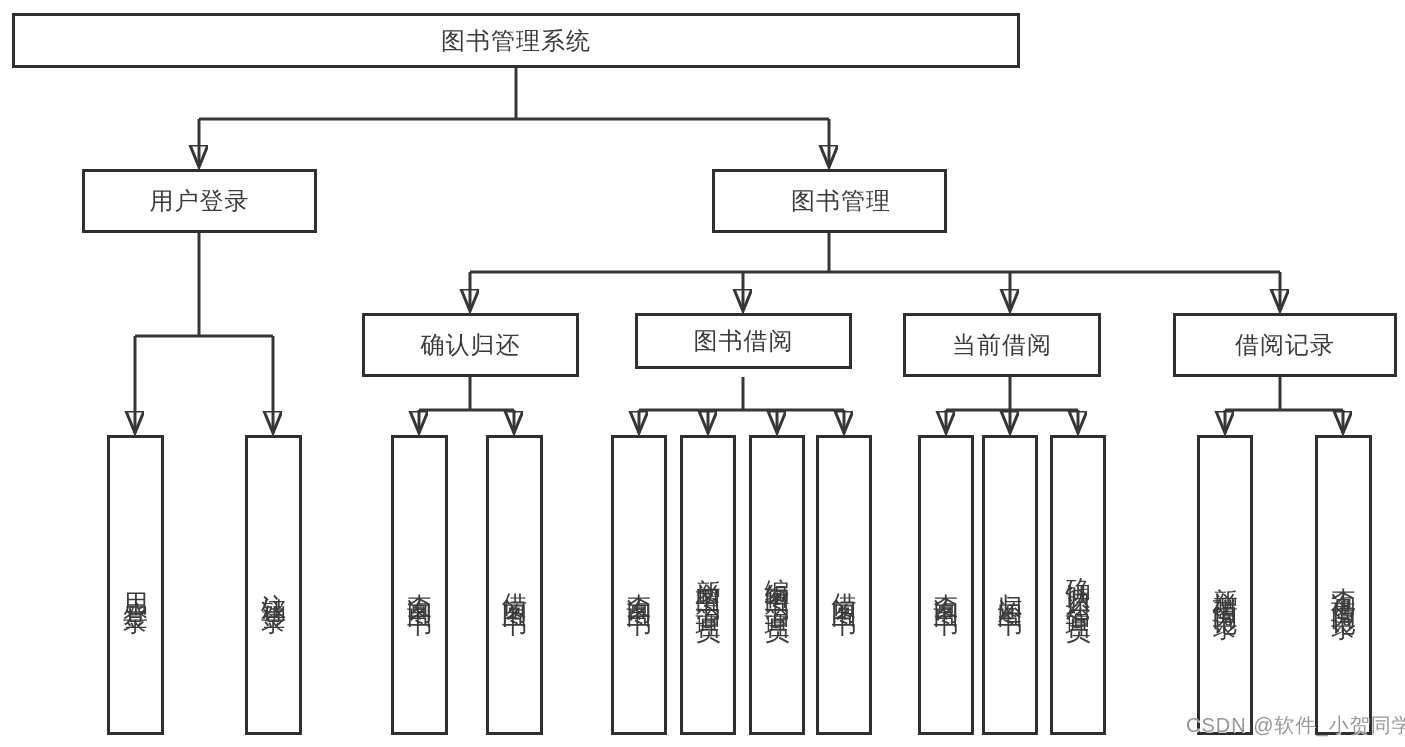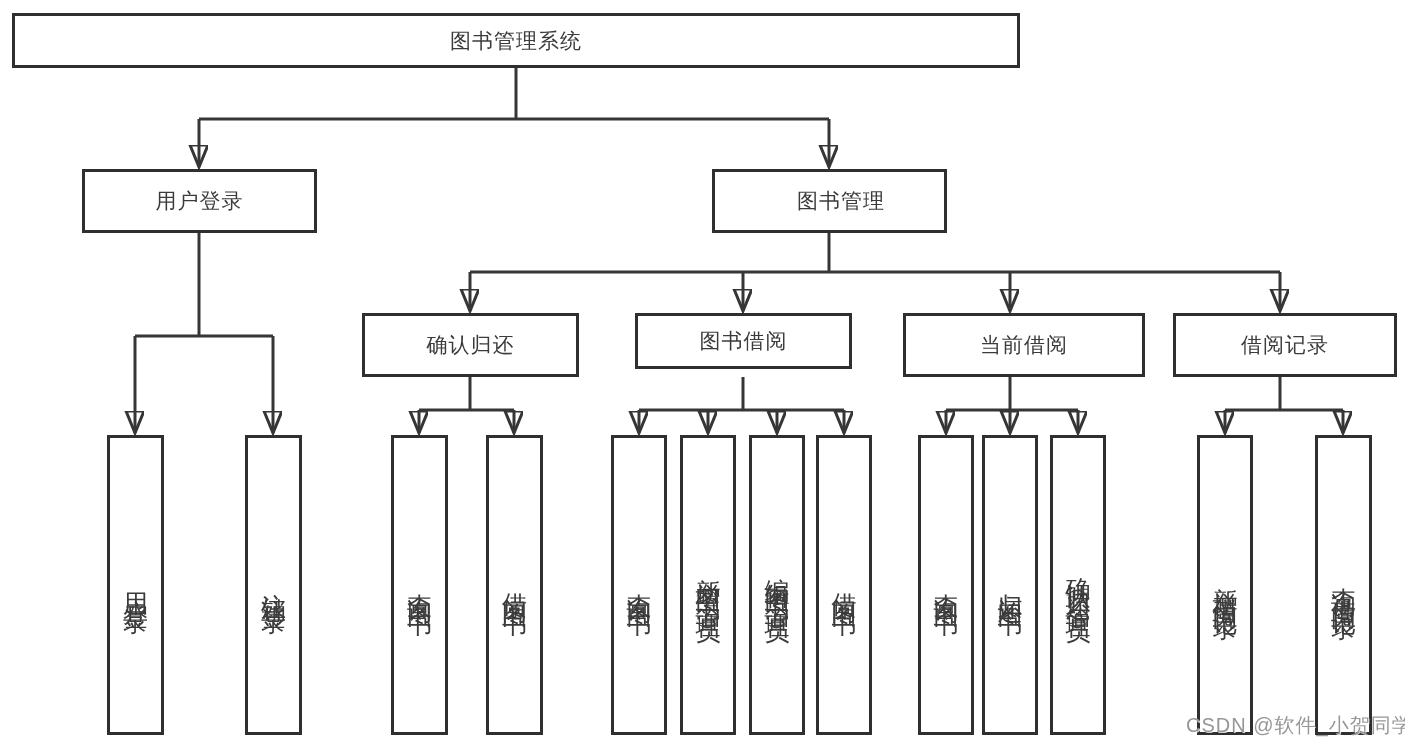--- a/index.html
+++ b/index.html
@@ -32,39 +32,39 @@
     box-sizing: border-box;
     background: #ffffff;
     border: 3px solid #2f2f2f;
     display: flex;
     align-items: center;
     justify-content: center;
     color: #3b3b3b;
     z-index: 2;
   }
   .hnode {
-    font-size: 21px;
+    font-size: 24px;
     letter-spacing: 1px;
     white-space: nowrap;
   }
   .vnode .vtext {
     writing-mode: vertical-rl;
     text-orientation: mixed;
     font-size: 25px;
     letter-spacing: 6px;
     line-height: 1;
     color: #3b3b3b;
   }
   
   .n-root          { left: 12px;   top: 13px;  width: 1008px; height: 55px; }
   .n-user-login    { left: 82px;   top: 169px; width: 235px;  height: 64px; }
   .n-book-mgmt     { left: 712px;  top: 169px; width: 235px;  height: 64px; padding-left: 23px; }
   .n-new-book      { left: 362px;  top: 313px; width: 217px;  height: 64px; }
   .n-book-borrow   { left: 635px;  top: 313px; width: 217px;  height: 56px; }
-  .n-cur-borrow    { left: 903px;  top: 313px; width: 242px;  height: 64px; }
+  .n-cur-borrow    { left: 903px;  top: 313px; width: 198px;  height: 64px; }
   .n-borrow-rec    { left: 1173px; top: 313px; width: 224px;  height: 64px; }
   .leaf            { top: 435px; height: 300px; width: 57px; }
   .l-g1a { left: 107px; }
   .l-g1b { left: 245px; }
   .l-g2a { left: 391px; }
   .l-g2b { left: 486px; }
   .l-g3a { left: 611px; width: 56px; }
   .l-g3b { left: 680px; width: 56px; }
   .l-g3c { left: 749px; width: 56px; }
   .l-g3d { left: 816px; width: 56px; }

